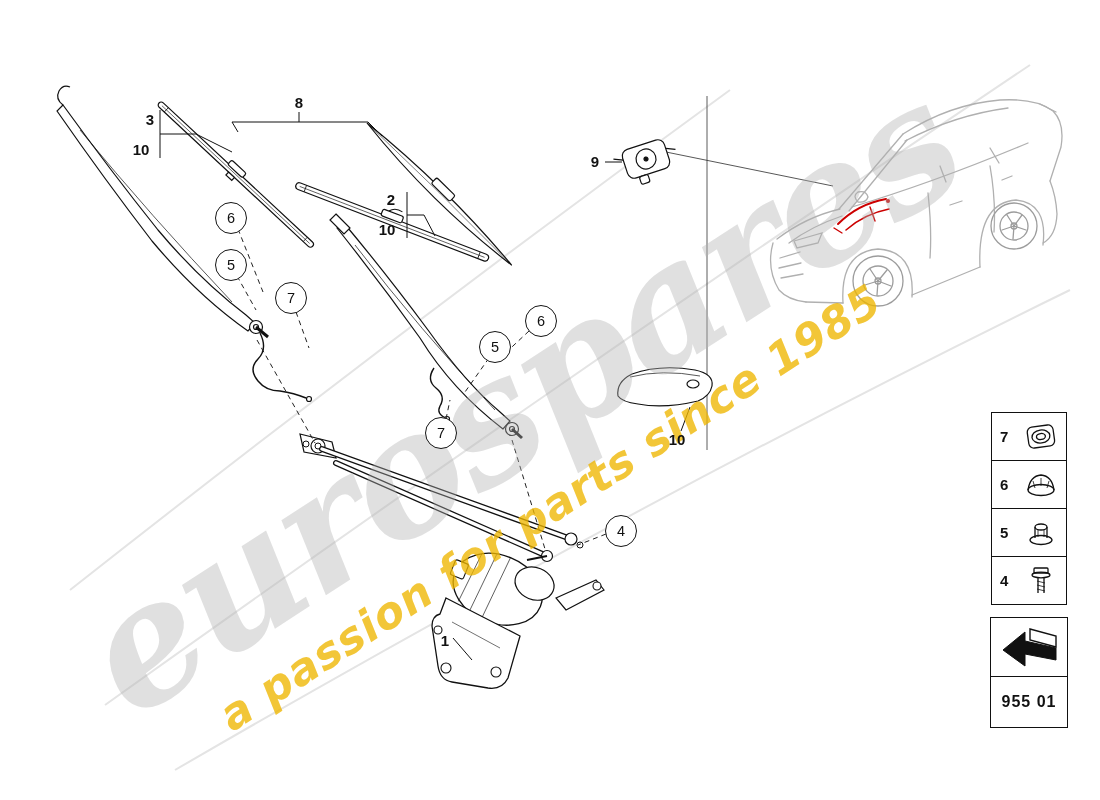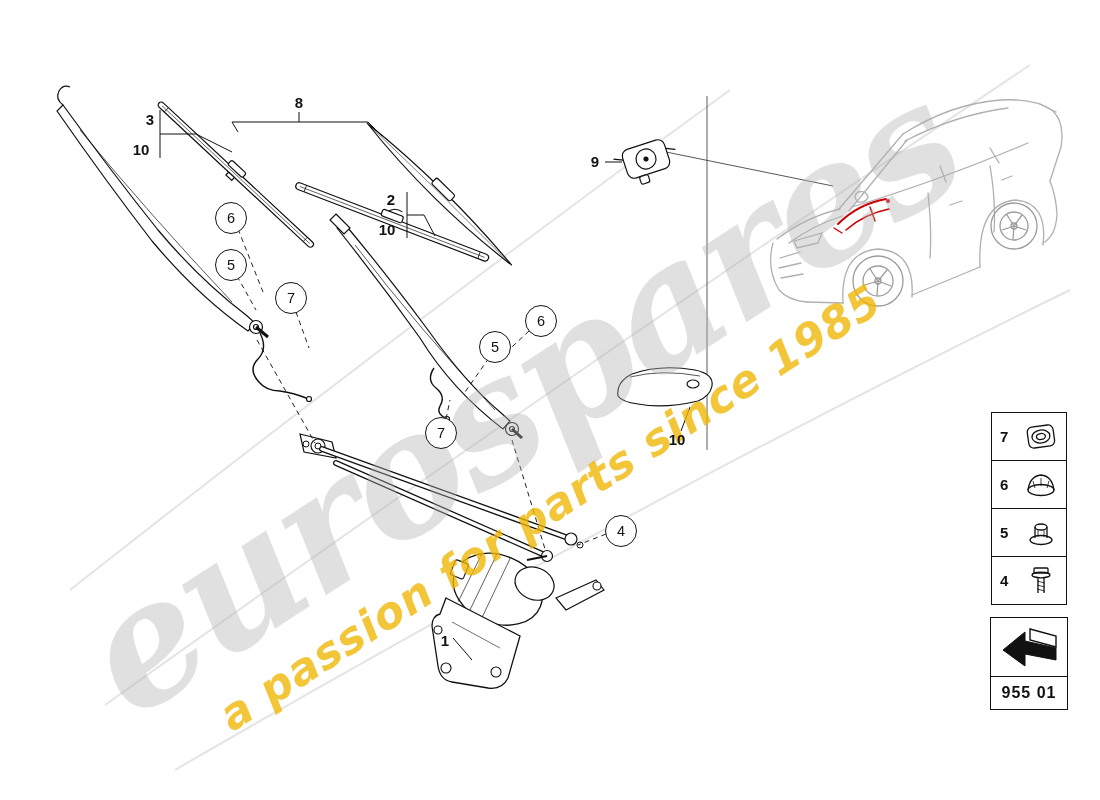--- a/index.html
+++ b/index.html
@@ -23,21 +23,21 @@
   
   .legend{position:absolute;z-index:4;left:991px;top:412px;width:74px;border:1.6px solid #111;background:#fff;}
   .legend-cell{height:47px;display:flex;align-items:center;justify-content:space-between;
                padding:0 5px 0 8px;border-top:1.6px solid #111;cursor:pointer;}
   .legend-cell:first-child{border-top:none;}
   .legend-num{font-size:15px;font-weight:600;}
   
   .code-box{position:absolute;z-index:4;left:990px;top:617px;width:76px;border:1.6px solid #111;background:#fff;}
   .code-arrow{height:58px;display:flex;align-items:center;justify-content:center;}
   .code-label{border-top:1.6px solid #111;text-align:center;font-weight:bold;font-size:16px;
-              padding:7px 0;letter-spacing:1px;}
+              padding:16px 0;letter-spacing:1px;}
 </style>
 </head>
 <body>
 
 <div class="stage">
 
   <svg class="art" width="1100" height="800" viewBox="0 0 1100 800">
 
     <g stroke="#e4e4e4" stroke-width="2" fill="none">
       <path d="M 70 590 Q 400 330 730 90"></path>

